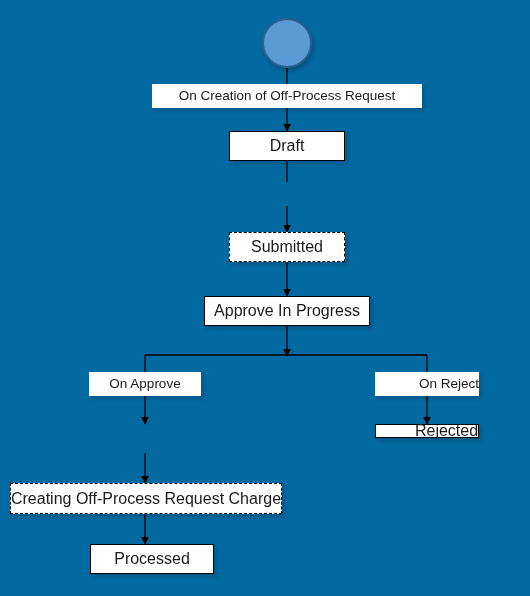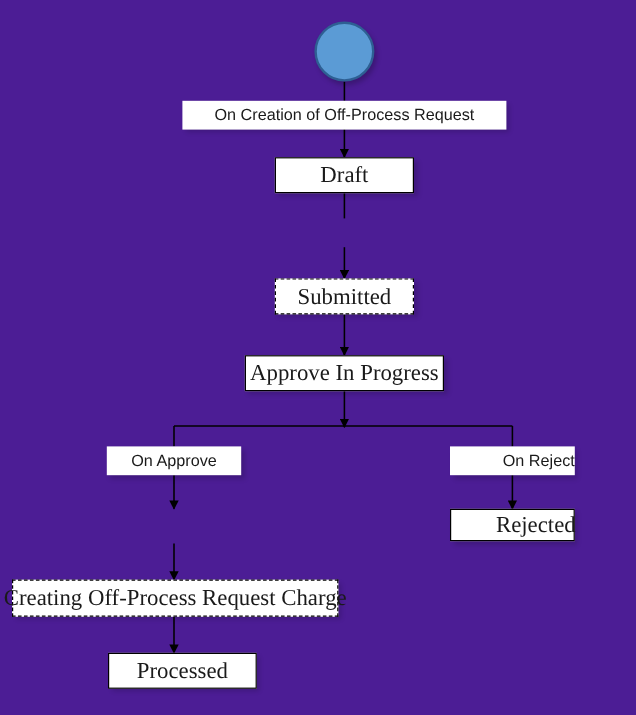--- a/index.html
+++ b/index.html
@@ -12,21 +12,21 @@
     height: 596px;
     background: #ffffff;
     font-family: "Liberation Sans", sans-serif;
     overflow: hidden;
   }
 
   #diagram {
     position: relative;
     width: 530px;
     height: 596px;
-    background: #4c1d95;
+    background: #0369a1;
   }
 
   
   #connectors {
     position: absolute;
     left: 0;
     top: 0;
     width: 530px;
     height: 596px;
     z-index: 1;
@@ -42,24 +42,23 @@
     justify-content: center;
     text-align: center;
     color: #1a1a1a;
     white-space: nowrap;
   }
 
   
   .state {
     background: #ffffff;
     border: 1.3px solid #000000;
-    font-size: 19px;
+    font-size: 16px;
     line-height: 1;
     box-shadow: 3px 3px 4px rgba(0, 0, 0, 0.16);
-    font-family: Liberation Serif, serif;
   }
   .state.dashed {
     border-style: dashed;
     border-width: 1.4px;
   }
 
   
   .label {
     background: #ffffff;
     border: 0;
@@ -139,21 +138,21 @@
 
   <div class="node label" style="left:89px; top:372px; width:112px; height:24px;">
     <span>On Approve</span>
   </div>
 
   <div class="node label" style="left:375px; top:372px; width:104px; height:24px;justify-content:flex-end;">
     <span>On Reject</span>
   </div>
 
 
-  <div class="node state" style="left:375px; top:424px; width:104px; height:27px;padding-left:39px;">
+  <div class="node state" style="left:375px; top:424px; width:104px; height:14px;padding-left:39px;">
     <span>Rejected</span>
   </div>
 
   <div class="node state dashed" style="left:10px; top:483px; width:272px; height:31px;">
     <span>Creating Off-Process Request Charge</span>
   </div>
 
   <div class="node state" style="left:90px; top:544px; width:124px; height:30px;align-items:center;">
     <span>Processed</span>
   </div>

